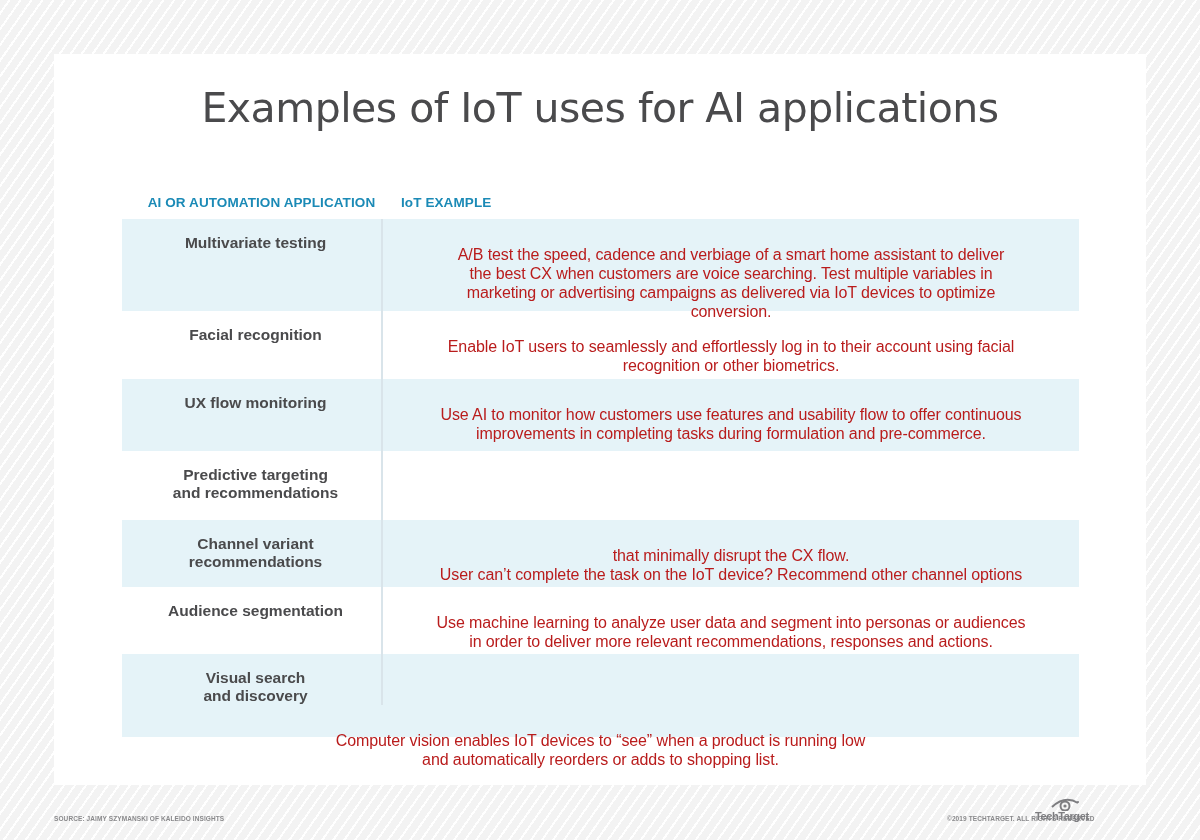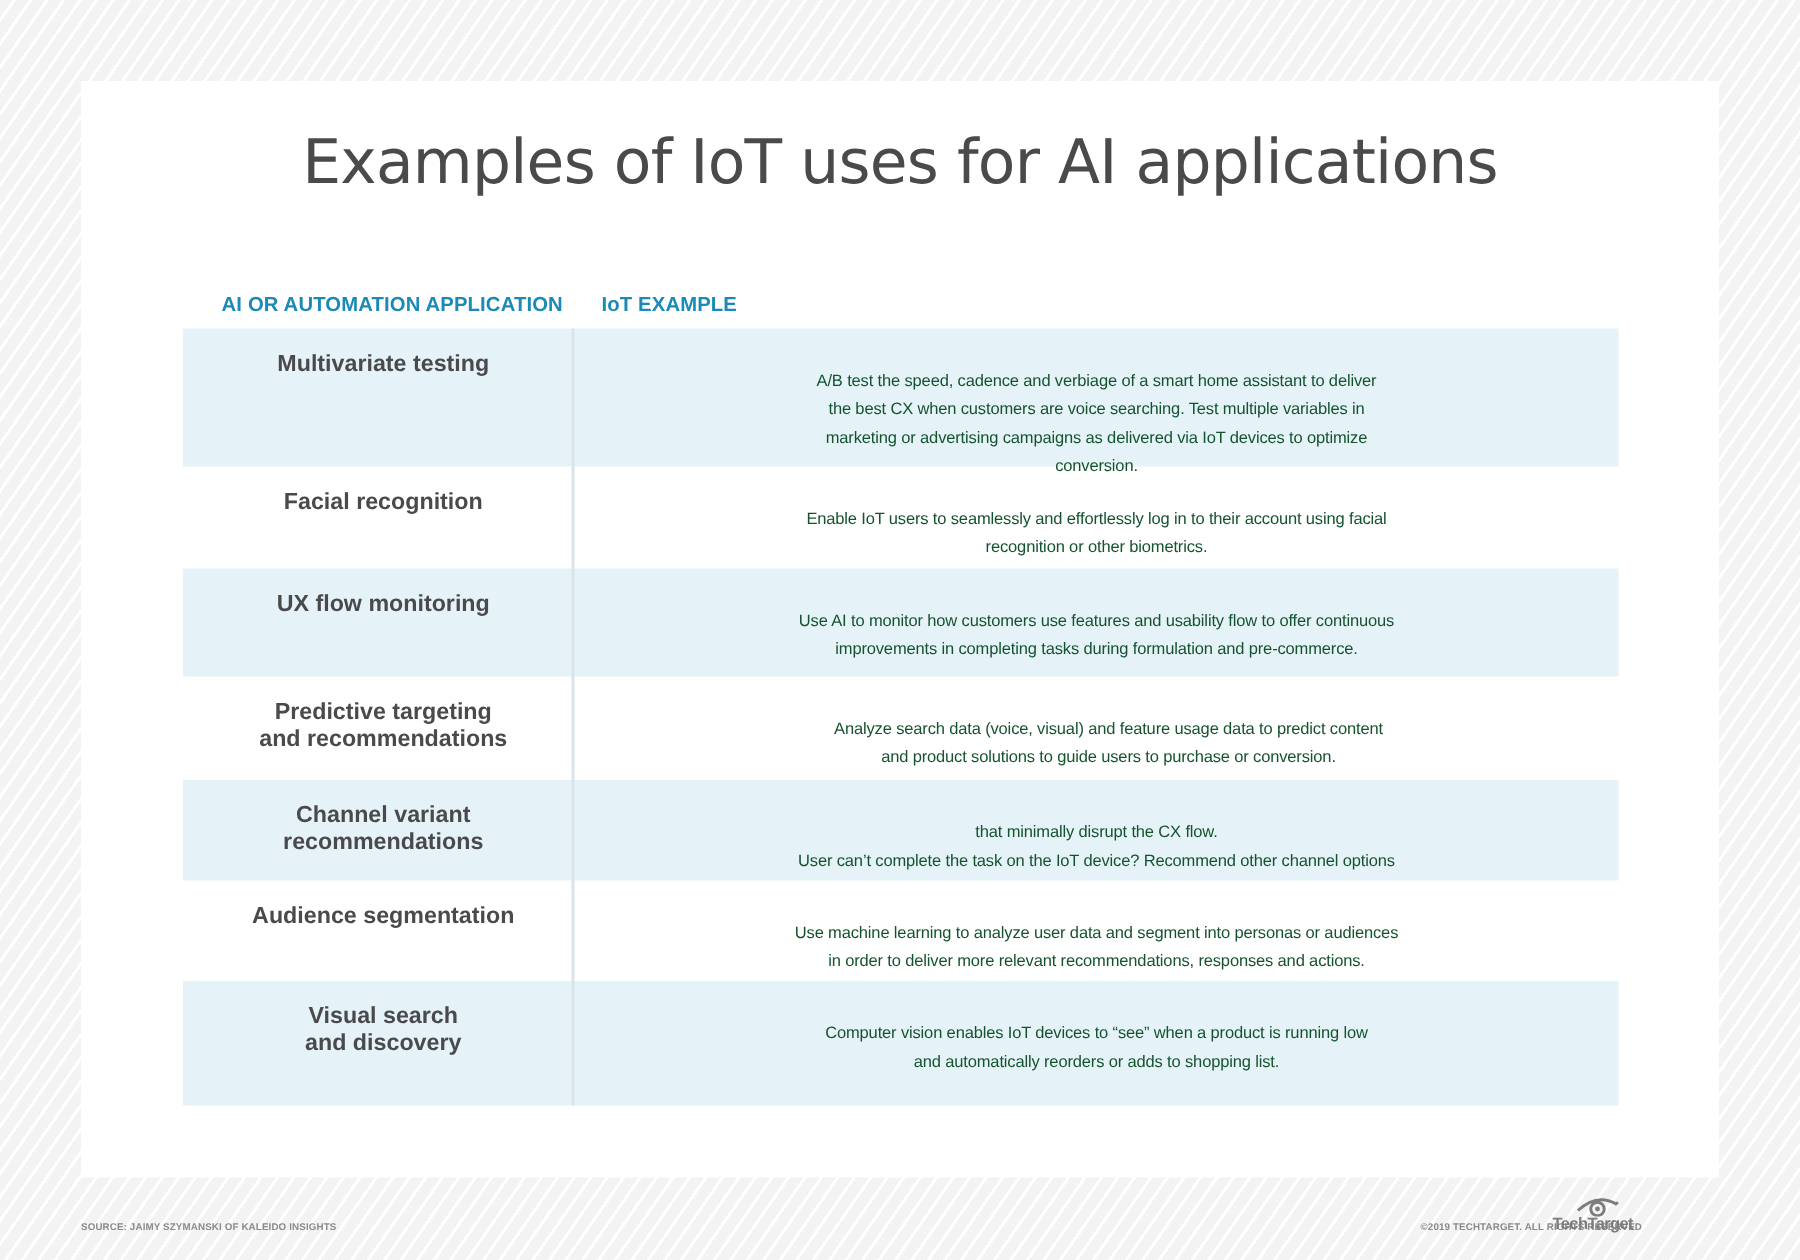--- a/index.html
+++ b/index.html
@@ -30,21 +30,21 @@
     .th.col2 { padding-left: 18px; }
     .row { display: flex; box-sizing: border-box; }
     .row.shade { background: #e5f3f8; }
     .cell1 {
       width: 261px; box-sizing: border-box; padding: 15px 10px 0 18px;
       font-family: "Liberation Sans", sans-serif; font-weight: bold; font-size: 15.5px;
       color: #4a4a4c; line-height: 18px; border-right: 2px solid #d9e4ea;
     }
     .cell2 {
       flex: 1; box-sizing: border-box; padding: 26px 18px 0 18px;
-      font-family: "Liberation Sans", sans-serif; font-size: 11px; color: #14532d;
+      font-family: "Liberation Sans", sans-serif; font-size: 16px; color: #b91c1c;
       line-height: 19px; letter-spacing: -0.1px;
     }
     .line { display: block; white-space: nowrap; }
     .footer-left {
       position: absolute; left: 54px; top: 815px; font-size: 6.5px; font-weight: bold;
       color: #8a8a8c; letter-spacing: 0.1px;
     }
     .footer-right {
       position: absolute; left: 947px; top: 815px; font-size: 6.5px; font-weight: bold;
       color: #8a8a8c; letter-spacing: 0.1px;
@@ -101,24 +101,20 @@
       <span class="line">Use AI to monitor how customers use features and usability flow to offer continuous</span>
       <span class="line">improvements in completing tasks during formulation and pre-commerce.</span>
     </div>
   </div>
 
   <div class="row" style="height:69px;gap:16px;">
     <div class="cell1">
       <span class="line">Predictive targeting</span>
       <span class="line">and recommendations</span>
     </div>
-    <div class="cell2">
-      <span class="line">Analyze search data (voice, visual) and feature usage data to predict content</span>
-      <span class="line">and product solutions to guide users to purchase or conversion.</span>
-    </div>
   </div>
 
   <div class="row shade" style="height:67px;">
     <div class="cell1">
       <span class="line">Channel variant</span>
       <span class="line">recommendations</span>
     </div>
     <div class="cell2">
       <span class="line">that minimally disrupt the CX flow.</span>
       <span class="line">User can’t complete the task on the IoT device? Recommend other channel options</span>
@@ -128,21 +124,21 @@
   <div class="row" style="height:67px;">
     <div class="cell1">
       <span class="line">Audience segmentation</span>
     </div>
     <div class="cell2">
       <span class="line">Use machine learning to analyze user data and segment into personas or audiences</span>
       <span class="line">in order to deliver more relevant recommendations, responses and actions.</span>
     </div>
   </div>
 
-  <div class="row shade" style="height:83px;">
+  <div class="row shade" style="height:83px;flex-direction:column;">
     <div class="cell1">
       <span class="line">Visual search</span>
       <span class="line">and discovery</span>
     </div>
     <div class="cell2">
       <span class="line">Computer vision enables IoT devices to “see” when a product is running low</span>
       <span class="line">and automatically reorders or adds to shopping list.</span>
     </div>
   </div>
 </div>

